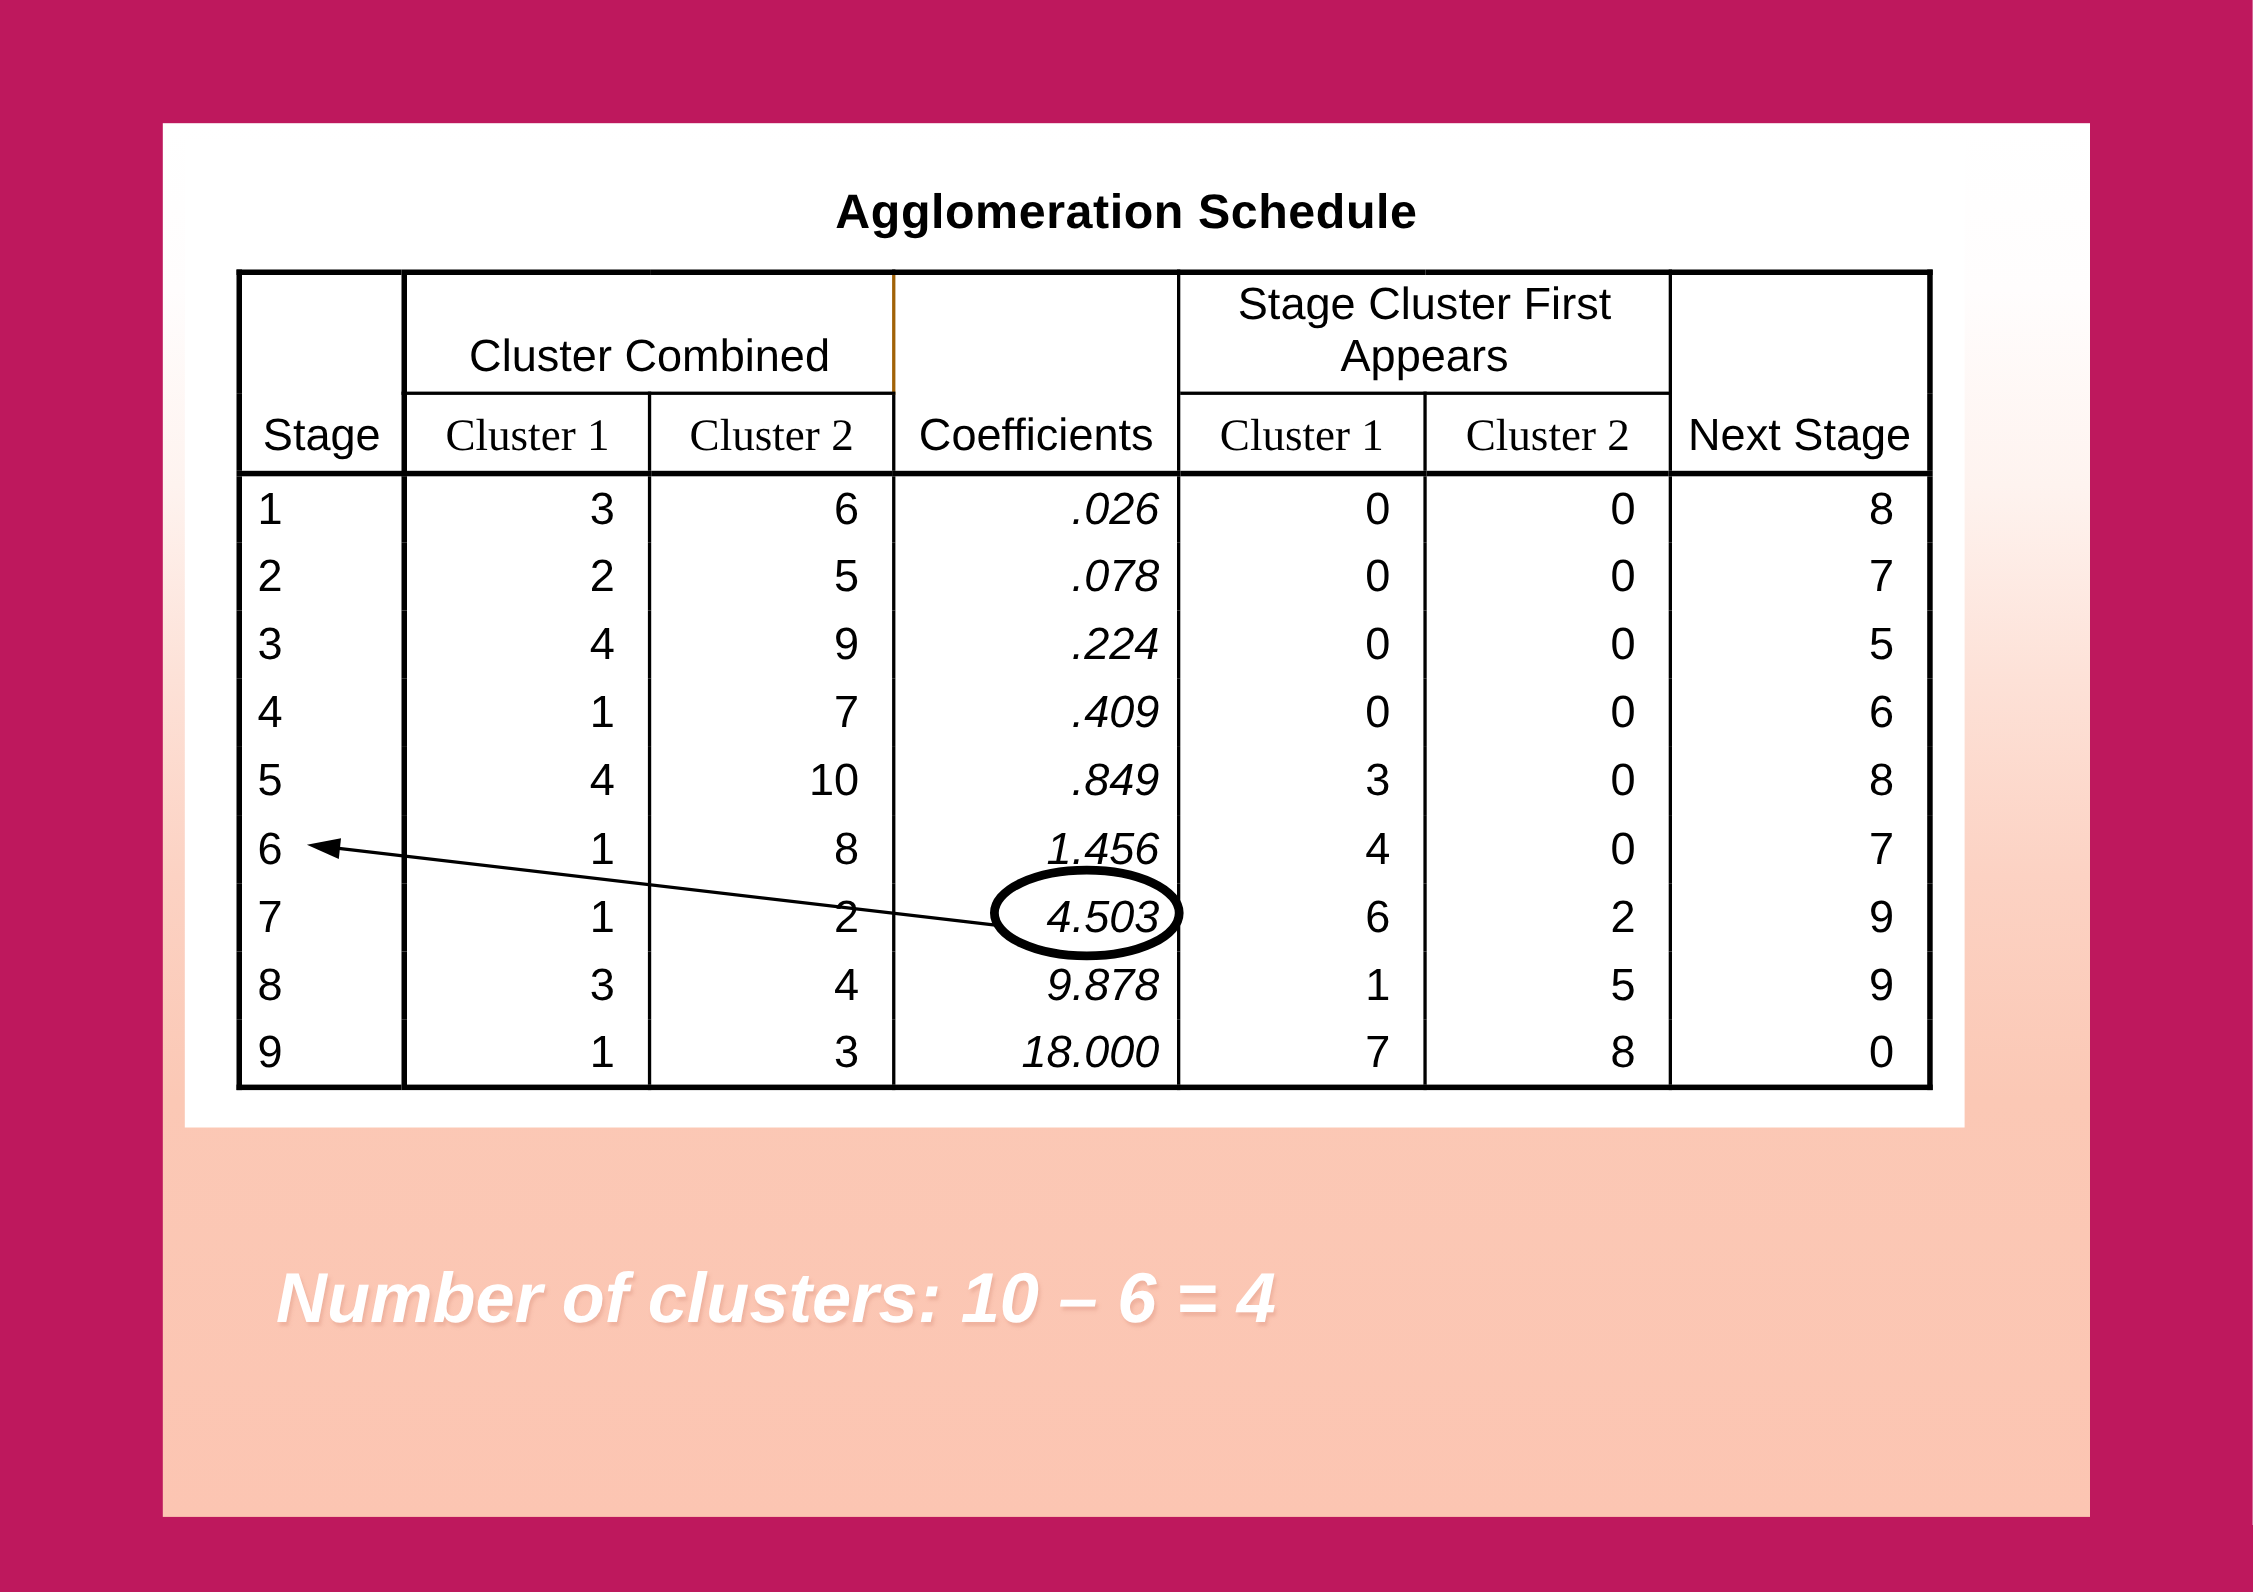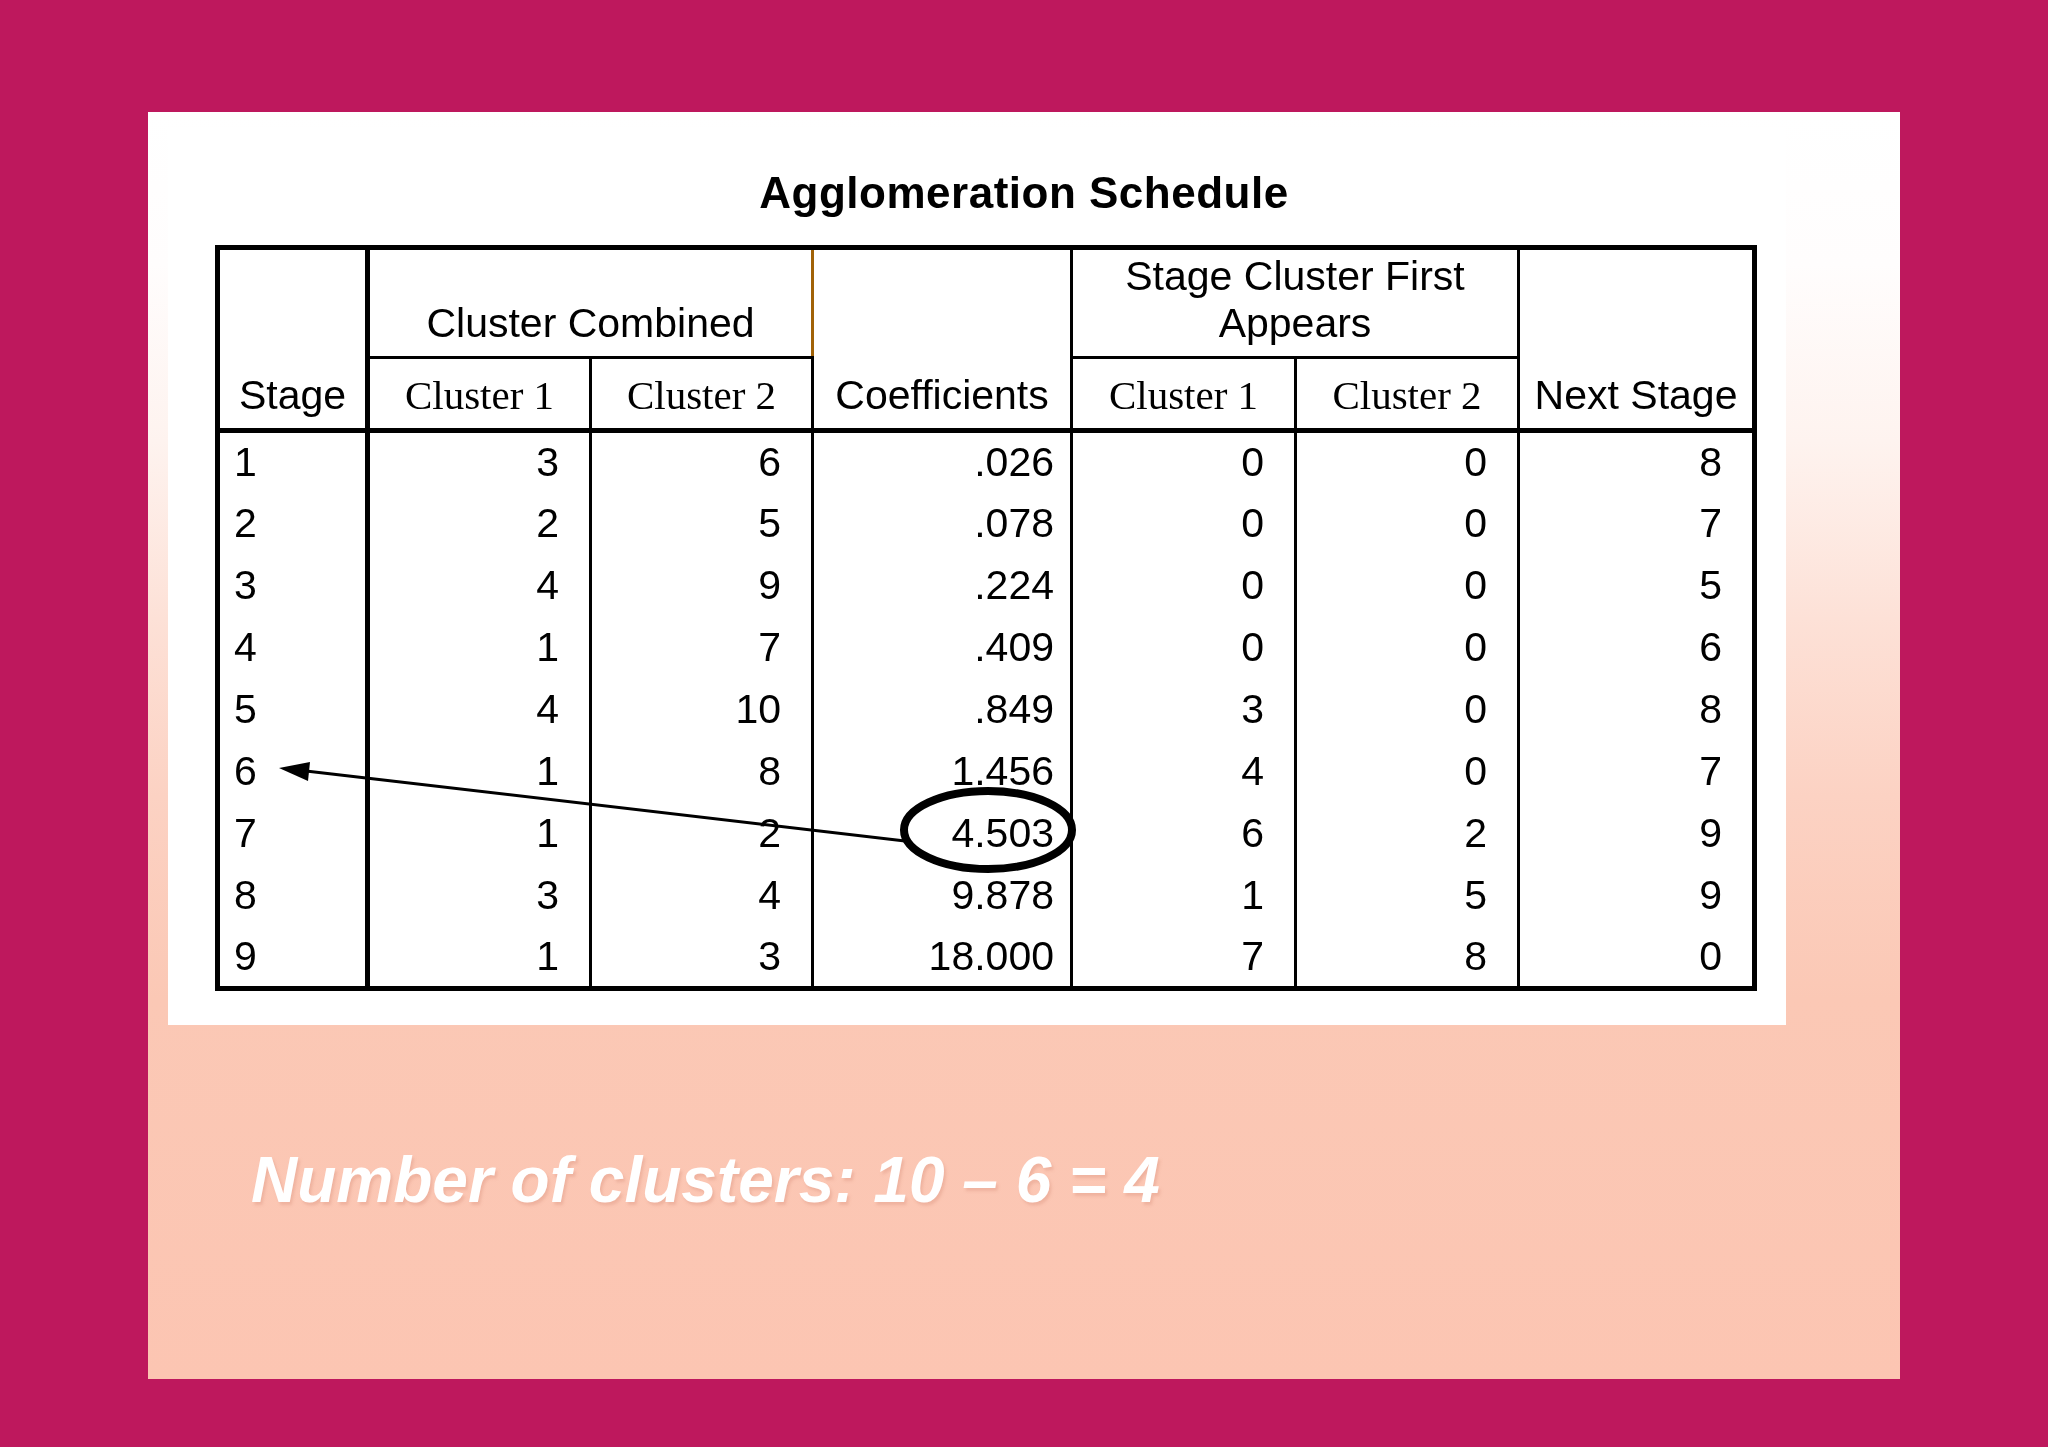--- a/index.html
+++ b/index.html
@@ -35,21 +35,21 @@
   th.span-stage{border-right:5px solid #000;}
   th.span-coef{border-right:3px solid #000;border-left:3px solid #000;}
   th.group{border-bottom:3px solid #000;}
   th.group.cc{border-right:3px solid #a16207;}
   th.group.scfa{border-right:3px solid #000;}
   tr.hb th{border-bottom:5px solid #000;}
   th.vr3{border-right:3px solid #000;font-family:Liberation Serif, serif;}
   td{vertical-align:middle;}
   td.stage{text-align:left;padding-left:14px;border-right:5px solid #000;}
   td.num{text-align:right;padding-right:30px;}
-  td.coef{text-align:right;padding-right:16px;}
+  td.coef{text-align:right;padding-right:16px;font-style:italic;}
   td.vr3{border-right:3px solid #000;}
   .caption{
     position:absolute;left:251px;top:1143px;
     font-size:64px;font-weight:bold;font-style:italic;color:#ffffff;
     text-shadow:2px 3px 3px rgba(216,140,120,0.35);
     white-space:nowrap;
   }
   svg.overlay{position:absolute;left:0;top:0;pointer-events:none;}
 </style>
 </head>

